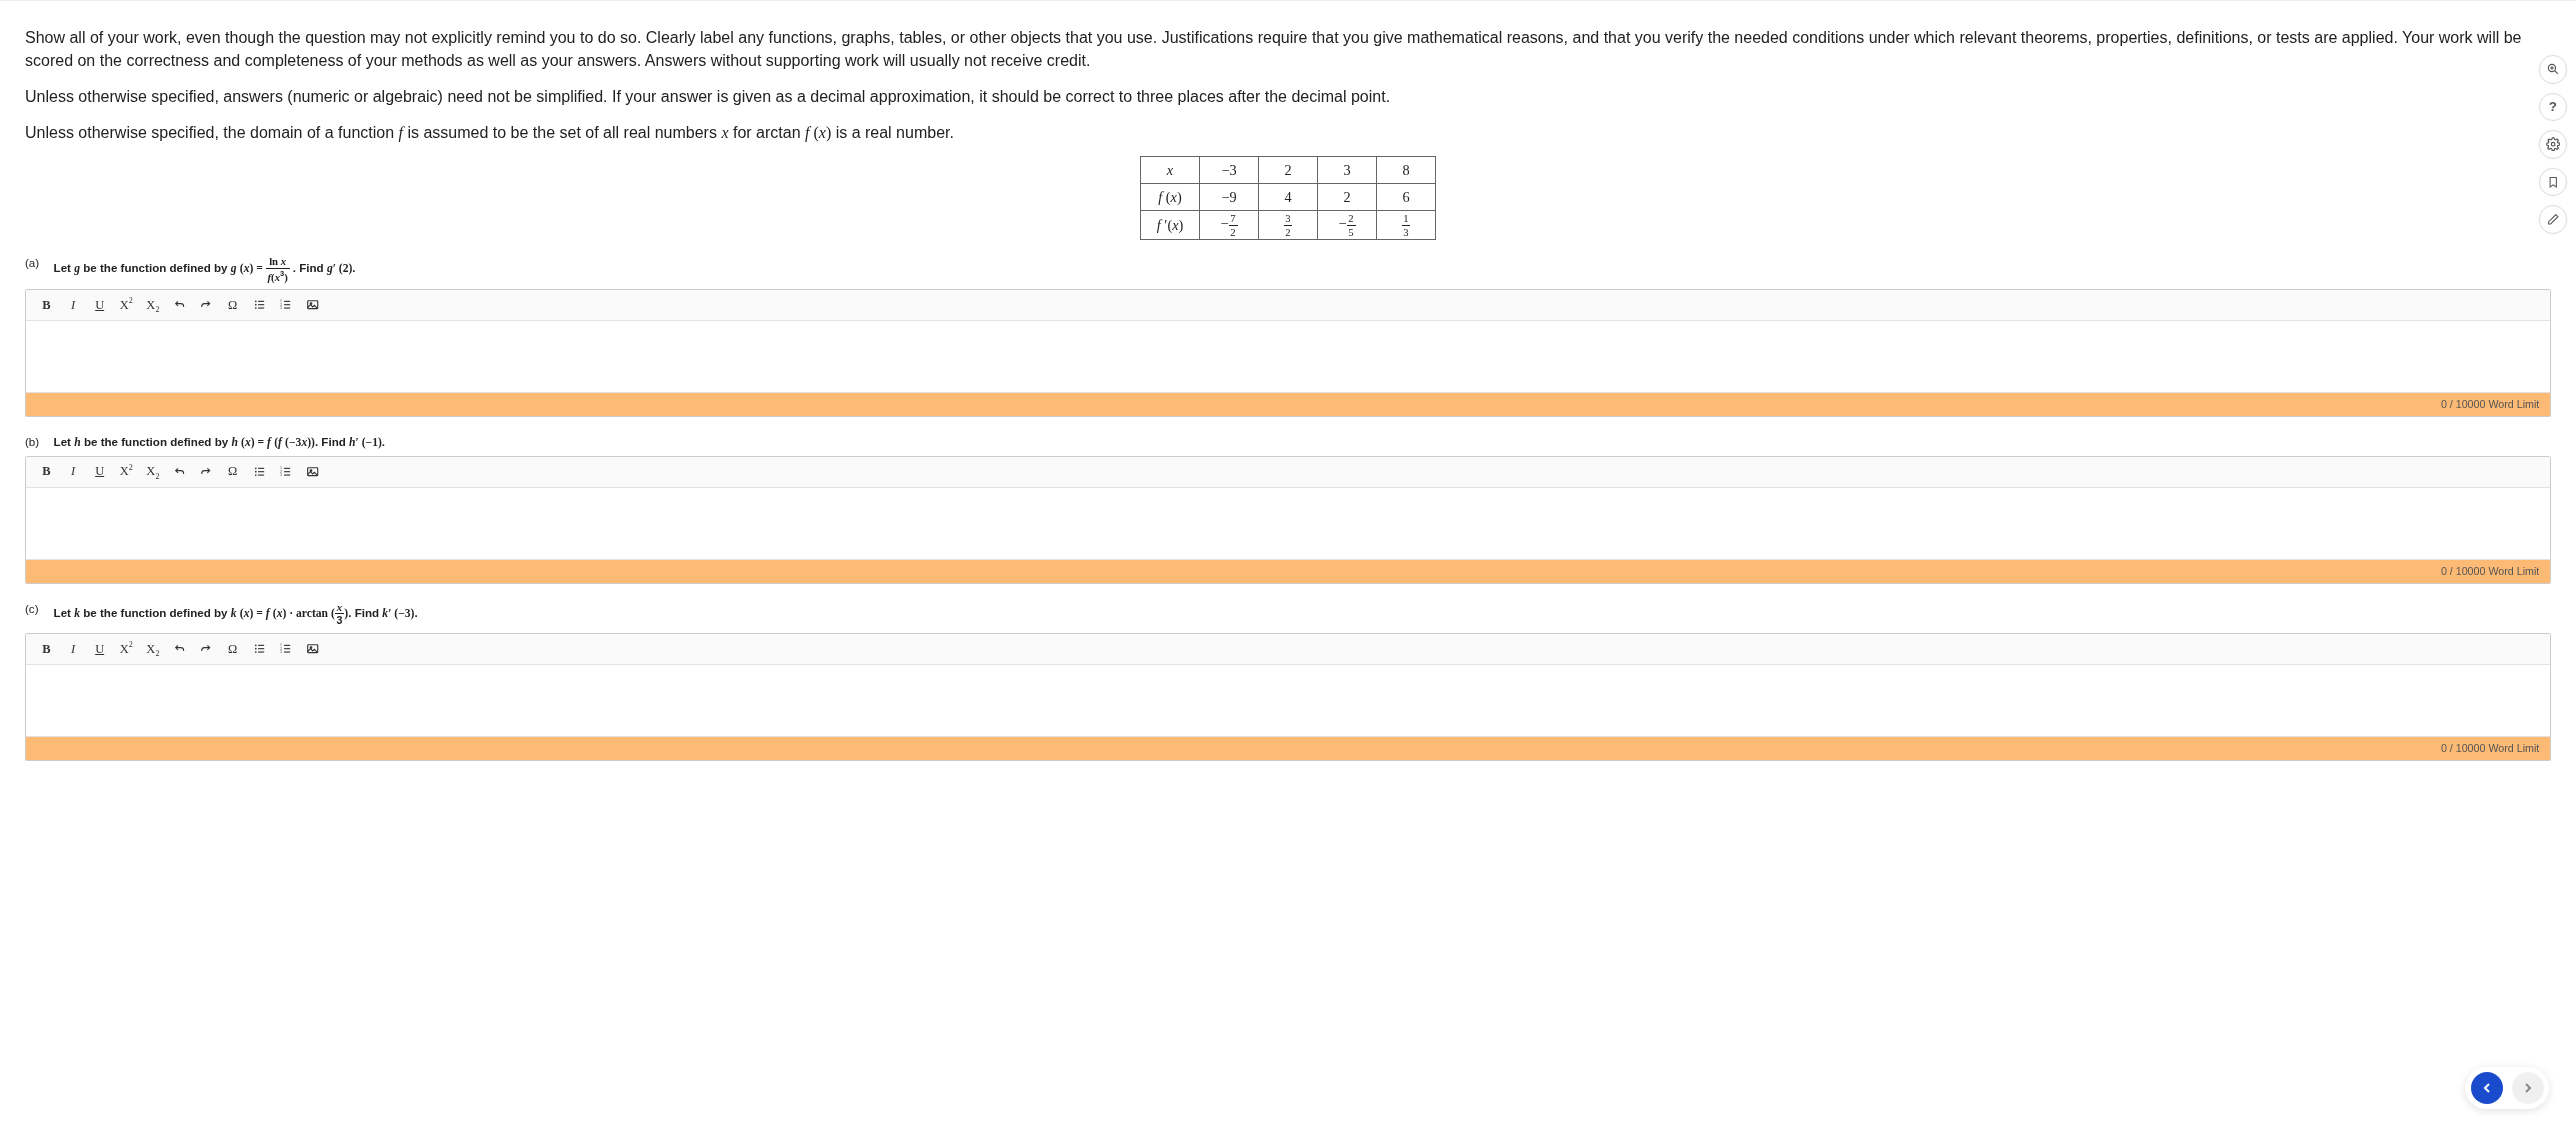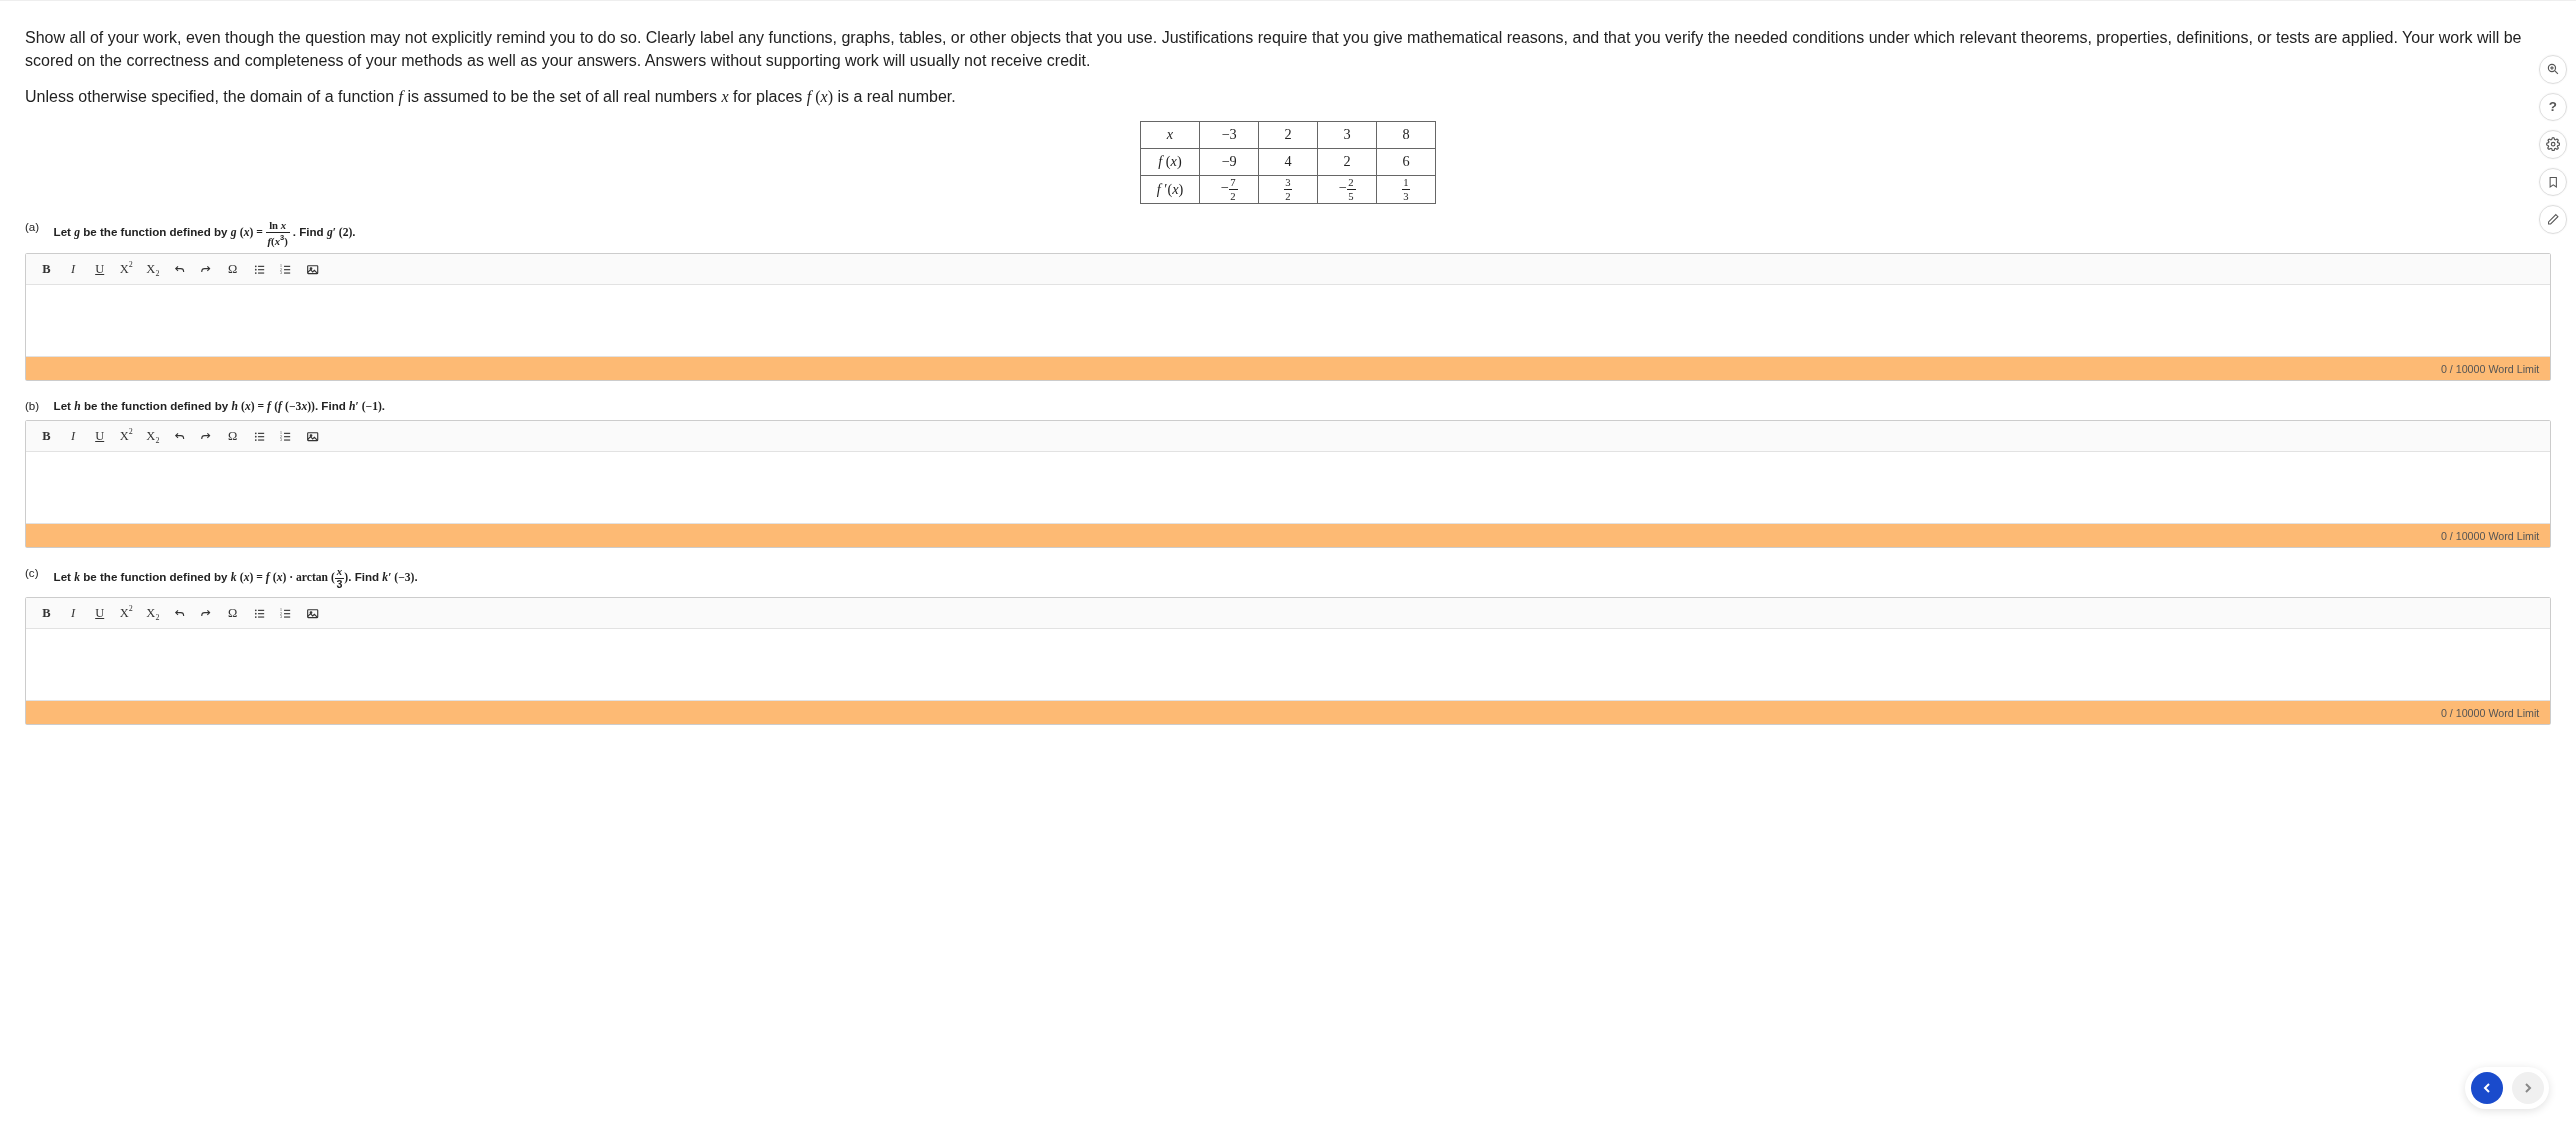--- a/index.html
+++ b/index.html
@@ -136,23 +136,24 @@
 </head>
 <body>
 
 <div class="top-divider"></div>
 
 <div class="page">
 
 
   <p class="instr">Show all of your work, even though the question may not explicitly remind you to do so. Clearly label any functions, graphs, tables, or other objects that you use. Justifications require that you give mathematical reasons, and that you verify the needed conditions under which relevant theorems, properties, definitions, or tests are applied. Your work will be scored on the correctness and completeness of your methods as well as your answers. Answers without supporting work will usually not receive credit.</p>
 
+  <p class="instr">Unless otherwise specified, answers (numeric or algebraic) need not be simplified. If your answer is given as a decimal approximation, it should be correct to three places after the decimal point.</p>
 
   <p class="instr">
-    <span>Unless otherwise specified, the domain of a function </span><span class="math-i">f</span><span> is assumed to be the set of all real numbers </span><span class="math-i">x</span><span> for places </span><span class="math-i">f</span><span class="math-r"> (</span><span class="math-i">x</span><span class="math-r">)</span><span> is a real number.</span>
+    <span>Unless otherwise specified, the domain of a function </span><span class="math-i">f</span><span> is assumed to be the set of all real numbers </span><span class="math-i">x</span><span> for arctan </span><span class="math-i">f</span><span class="math-r"> (</span><span class="math-i">x</span><span class="math-r">)</span><span> is a real number.</span>
   </p>
 
   <table class="data-table">
     <tbody>
         <tr>
       <td class="hdr">x</td>
       <td>−3</td>
       <td>2</td>
       <td>3</td>
       <td>8</td>

